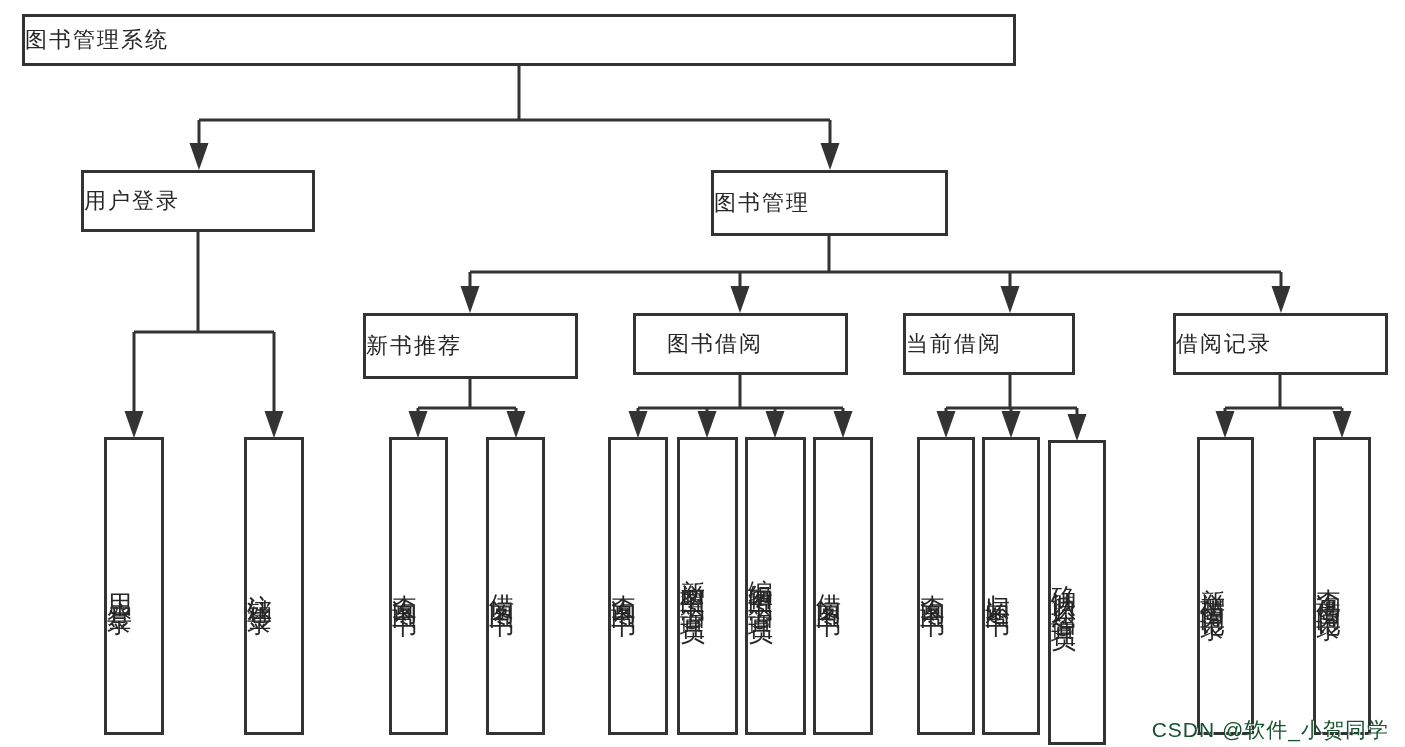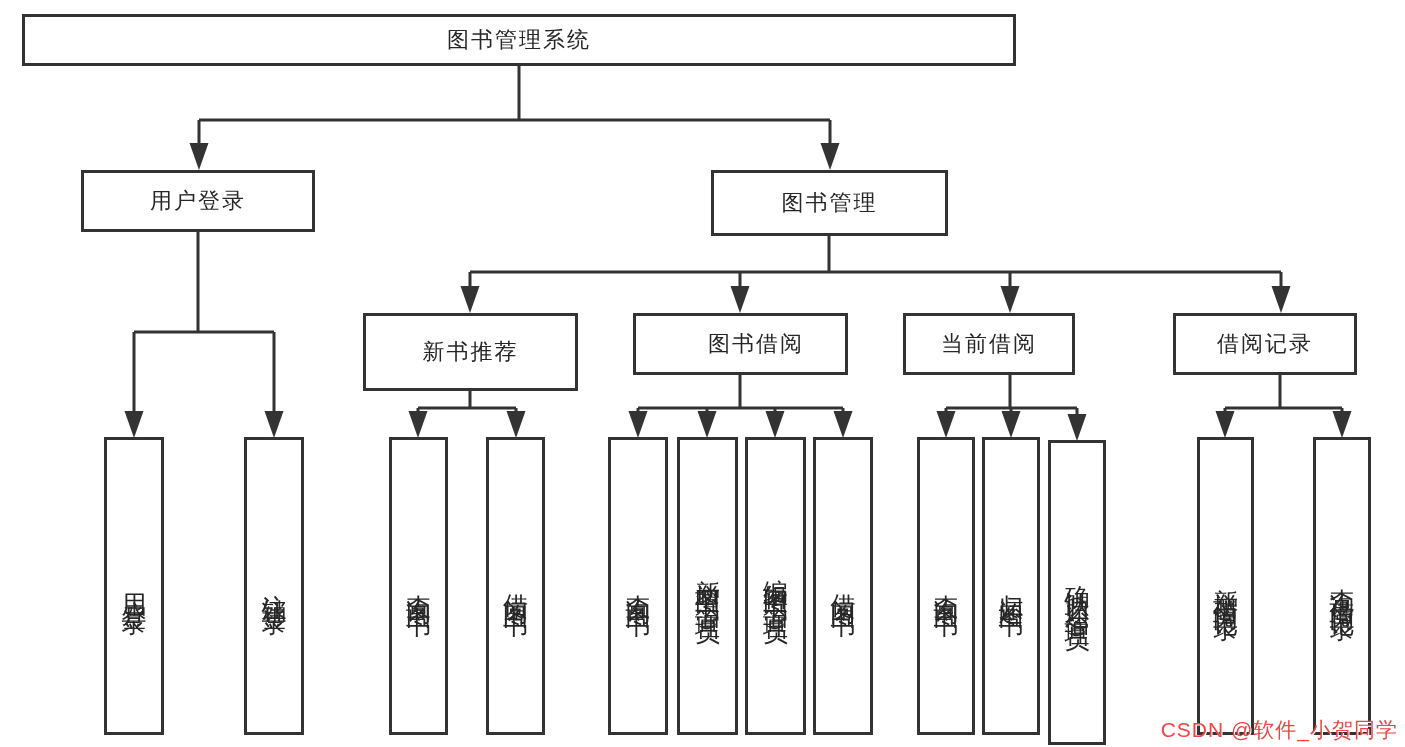--- a/index.html
+++ b/index.html
@@ -16,42 +16,41 @@
     left: 0; top: 0;
     width: 1405px; height: 747px;
   }
   .node {
     position: absolute;
     box-sizing: border-box;
     background: #ffffff;
     border: 3px solid #333333;
     display: flex;
     align-items: center;
-    justify-content: center;
     color: #262626;
   }
   .h-node {
     font-size: 22px;
     letter-spacing: 2px;
     white-space: nowrap;
   }
   .leaf .v-text {
     writing-mode: vertical-rl;
     text-orientation: mixed;
     font-size: 25px;
     letter-spacing: 6px;
     line-height: 1;
     color: #262626;
   }
   .watermark {
     position: absolute;
-    right: 7px;
+    right: 16px;
     bottom: 3px;
     font-size: 21px;
-    color: #ef4444;
+    color: #14532d;
     letter-spacing: 1px;
     white-space: nowrap;
     text-shadow: 1px 1px 0 #ffffff;
   }
 </style>
 </head>
 <body>
 
 <div class="stage">
 
@@ -109,30 +108,30 @@
     <span>图书管理系统</span>
   </div>
 
   <div class="node h-node" style="left:81px; top:170px; width:234px; height:62px;">
     <span>用户登录</span>
   </div>
   <div class="node h-node" style="left:711px; top:170px; width:237px; height:66px;">
     <span>图书管理</span>
   </div>
 
-  <div class="node h-node" style="left:363px; top:313px; width:215px; height:78px;">
+  <div class="node h-node" style="left:363px; top:313px; width:215px; height:66px;">
     <span>新书推荐</span>
   </div>
   <div class="node h-node" style="left:633px; top:313px; width:215px; height:62px;padding-left:31px;">
     <span>图书借阅</span>
   </div>
   <div class="node h-node" style="left:903px; top:313px; width:172px; height:62px;">
     <span>当前借阅</span>
   </div>
-  <div class="node h-node" style="left:1173px; top:313px; width:184px; height:62px;">
+  <div class="node h-node" style="left:1173px; top:313px; width:215px; height:62px;">
     <span>借阅记录</span>
   </div>
 
   <div class="node leaf" style="left:104px; top:437px; width:60px; height:298px;">
     <span class="v-text">用户登录</span>
   </div>
   <div class="node leaf" style="left:244px; top:437px; width:60px; height:298px;">
     <span class="v-text">注销登录</span>
   </div>
 

